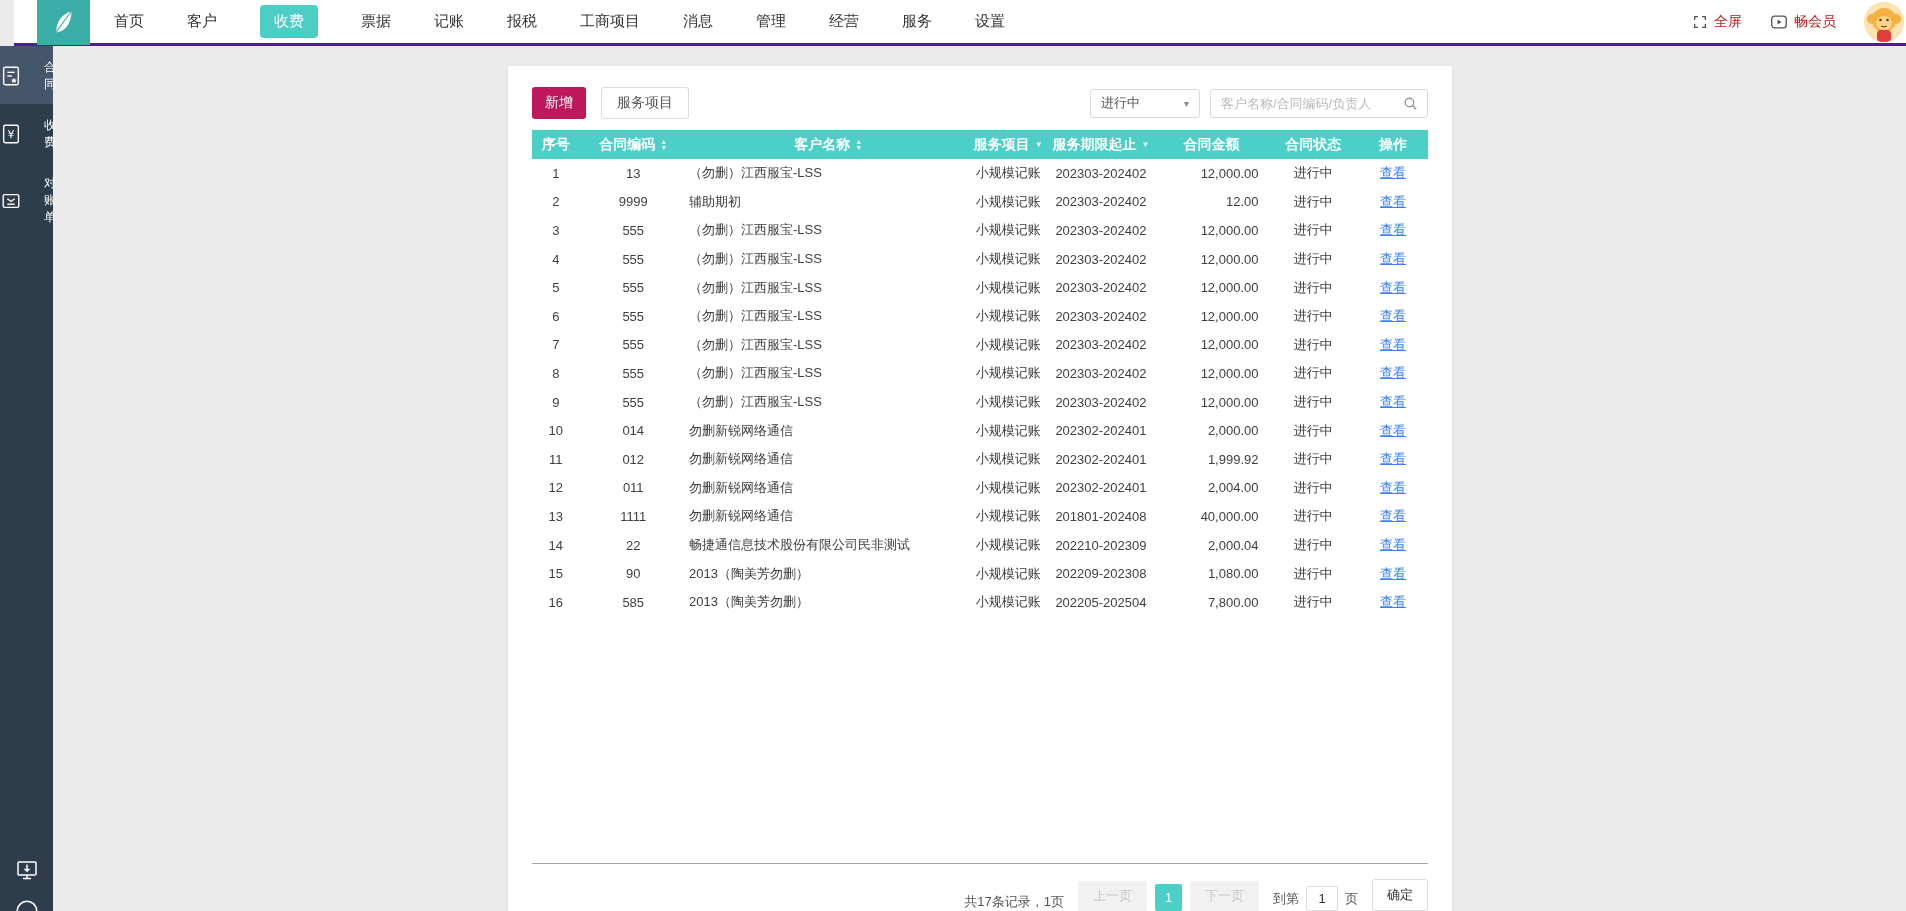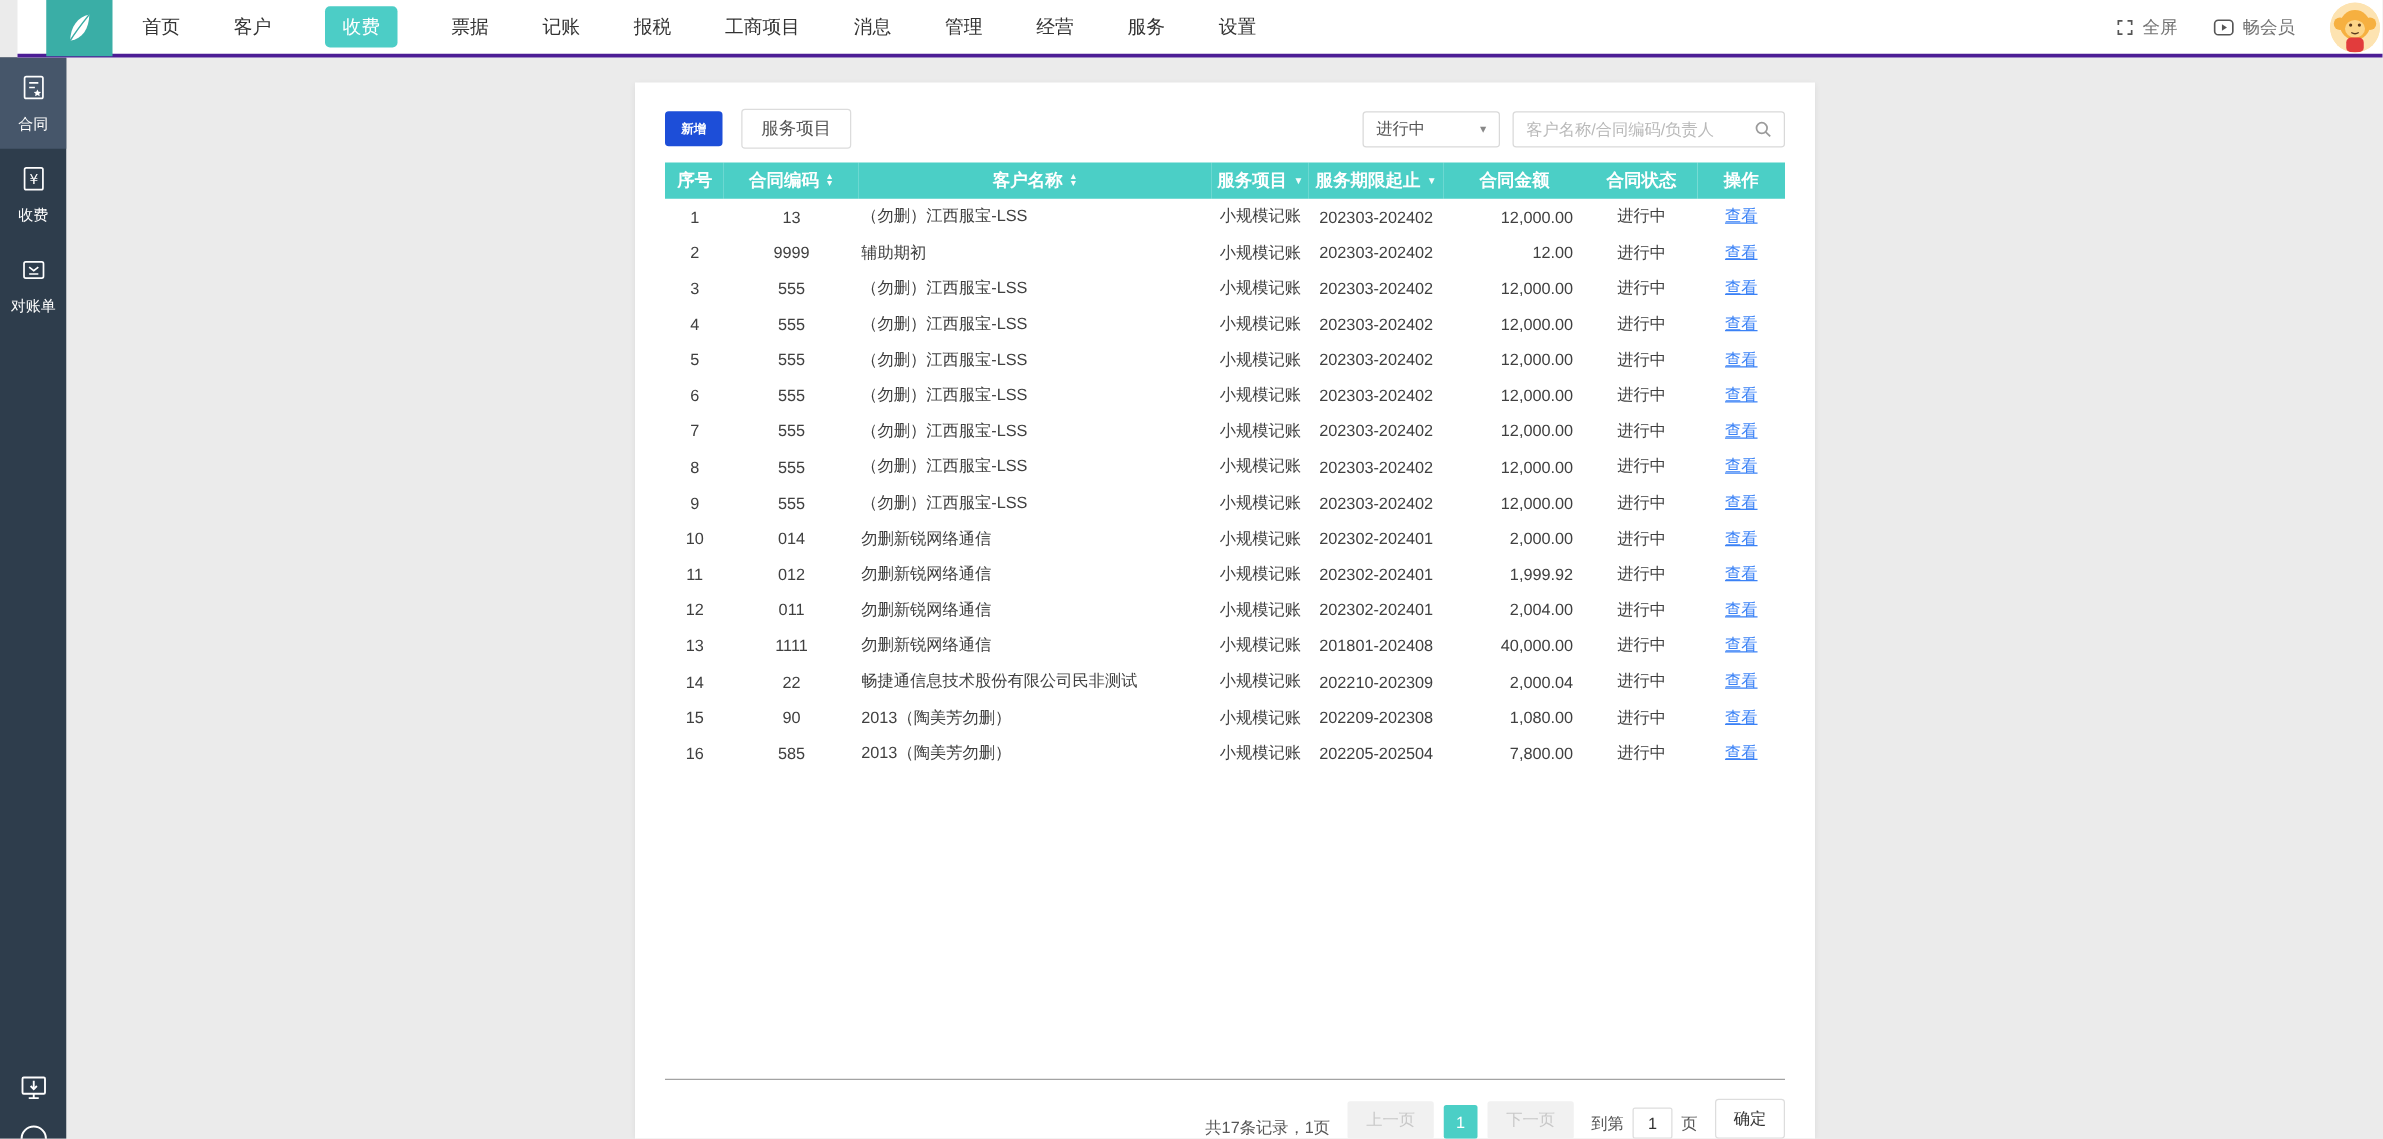--- a/index.html
+++ b/index.html
@@ -11,40 +11,40 @@
   }
 
   
   .topbar { position:absolute; top:0; left:14px; width:1906px; height:46px; background:#fff;
     border-bottom:3px solid #4c1d95; display:flex; align-items:center; z-index:20;padding-left:23px; }
   .logo { width:53px; height:46px; background:#3aaea6; display:flex; align-items:center; justify-content:center; flex-shrink:0; }
   .nav { display:flex; align-items:center; margin-left:24px; gap:43px; }
   .nav-item { font-size:15px; color:#333; cursor:pointer; white-space:nowrap; }
   .nav-item.active { background:#4ccdc6; color:#fff; padding:7px 14px; border-radius:4px; }
   .topbar-right { margin-left:auto; display:flex; align-items:center; gap:28px; padding-right:16px; }
-  .tb-action { display:flex; align-items:center; gap:6px; font-size:14px; color:#737373; cursor:pointer; }
+  .tb-action { display:flex; align-items:center; gap:6px; font-size:14px; color:#b91c1c; cursor:pointer; }
   .avatar { width:40px; height:40px; border-radius:50%; overflow:hidden; background:#fde3b1; cursor:pointer; }
 
   
   .sidebar { position:absolute; top:46px; left:0; width:53px; height:865px; background:#2e3d4c;
     display:flex; flex-direction:column; align-items:center; z-index:10; }
-  .side-item { width:53px; padding:13px 0 11px; display:flex; flex-direction:column; align-items:center; gap:10px;
+  .side-item { width:53px; padding:13px 0 11px; display:flex; flex-direction:row; align-items:center; gap:22px;
     color:#fff; font-size:12px; cursor:pointer; }
   .side-item.active { background:#46566a; }
   .side-bottom { margin-top:auto; display:flex; flex-direction:column; align-items:center; gap:16px; width:100%; }
   .side-icon-btn { display:flex; justify-content:center; cursor:pointer; }
   .half-cut { margin-bottom:-13px; }
 
   
   .main-panel { position:absolute; left:508px; top:66px; width:944px; height:845px; background:#fff;
     box-shadow:0 1px 5px rgba(0,0,0,0.07); display:flex; flex-direction:column; padding:21px 24px 0; }
 
   .toolbar { display:flex; align-items:center; }
-  .btn-add { background:#1d4ed8; color:#fff; font-size:10px; padding:7px 13px; border:none; border-radius:3px; cursor:pointer;
-    font-family:inherit;font-weight:bold; }
+  .btn-add { background:#be185d; color:#fff; font-size:14px; padding:7px 13px; border:none; border-radius:3px; cursor:pointer;
+    font-family:inherit; }
   .btn-service { background:#fff; color:#555; font-size:14px; padding:6px 15px; border:1px solid #dcdcdc; border-radius:3px;
     margin-left:15px; cursor:pointer; font-family:inherit; }
   .toolbar-right { margin-left:auto; display:flex; gap:10px; }
   .select-box { width:110px; height:29px; border:1px solid #d9d9d9; border-radius:3px; background:#fff;
     display:flex; align-items:center; justify-content:space-between; padding:0 10px; font-size:13px; color:#555; cursor:pointer; }
   .select-caret { font-size:10px; color:#888; }
   .search-box { width:218px; height:29px; border:1px solid #d9d9d9; border-radius:3px; background:#fff;
     display:flex; align-items:center; padding:0 8px 0 10px; }
   .search-box input { border:none; outline:none; flex:1; min-width:0; font-size:13px; color:#333; font-family:inherit; }
   .search-box input::placeholder { color:#b9b9b9; }

